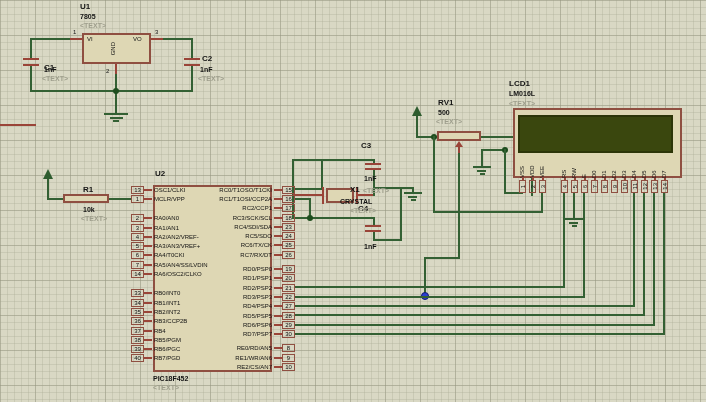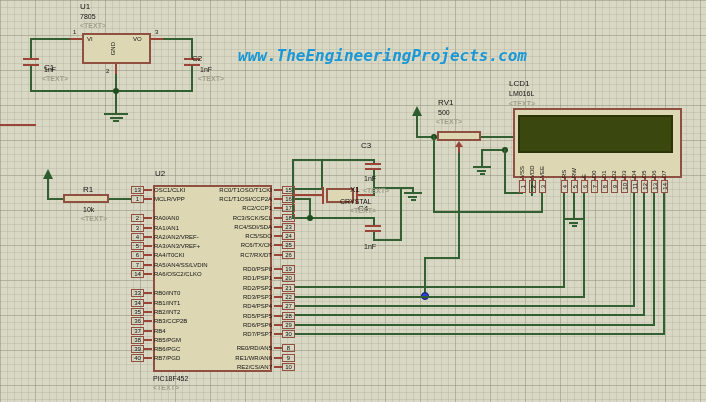--- a/index.html
+++ b/index.html
@@ -10,21 +10,21 @@
     background-image:
       linear-gradient(rgba(150,150,128,.45) 1px,transparent 1px),
       linear-gradient(90deg,rgba(150,150,128,.45) 1px,transparent 1px),
       linear-gradient(rgba(172,172,150,.35) 1px,transparent 1px),
       linear-gradient(90deg,rgba(172,172,150,.35) 1px,transparent 1px);
     background-size:35px 35px,35px 35px,7px 7px,7px 7px;
   }
   .w{position:absolute;background:#336033;}
   .wr{position:absolute;background:#9a4438;}
   .comp{position:absolute;background:#ded7b4;border:2px solid #8f4f41;box-sizing:border-box;}
-  .lbl{position:absolute;font-size:7px;font-weight:normal;color:#141414;white-space:nowrap;line-height:8px;}
+  .lbl{position:absolute;font-size:7px;font-weight:bold;color:#141414;white-space:nowrap;line-height:8px;}
   .ref{font-size:8px;}
   .txt{position:absolute;font-size:7px;color:#9e9e8c;font-weight:bold;white-space:nowrap;line-height:8px;}
   .tiny{position:absolute;font-size:6px;color:#141414;white-space:nowrap;line-height:7px;}
   .vtext{writing-mode:vertical-rl;transform:rotate(180deg);}
   .dot{position:absolute;width:6px;height:6px;border-radius:50%;background:#1e4d1e;}
   .bluedot{position:absolute;width:8px;height:8px;border-radius:50%;background:#2b3fd0;border:1px solid #131a6e;box-sizing:border-box;}
   .gndbar{position:absolute;background:#336033;}
   .arrow{position:absolute;width:0;height:0;border-left:5px solid transparent;border-right:5px solid transparent;border-bottom:10px solid #2e5c2e;}
   .wiperhead{position:absolute;width:0;height:0;border-left:4px solid transparent;border-right:4px solid transparent;border-bottom:6px solid #9a4438;}
   
@@ -81,27 +81,26 @@
   <span class="tiny" style="left:87px;top:36px">VI</span>
   <span class="tiny" style="left:133px;top:36px">VO</span>
   <span class="tiny vtext" style="left:110px;top:42px">GND</span>
   <span class="tiny" style="left:73px;top:29px">1</span>
   <span class="tiny" style="left:155px;top:29px">3</span>
   <span class="tiny" style="left:106px;top:68px">2</span>
 
   <span class="lbl ref" style="left:44px;top:64px">C1</span>
   <span class="lbl" style="left:44px;top:66px">1nF</span>
   <span class="txt" style="left:42px;top:75px">&lt;TEXT&gt;</span>
-  <span class="lbl ref" style="left:192px;top:55px">C2</span>
+  <span class="lbl ref" style="left:202px;top:55px">C2</span>
   <span class="lbl" style="left:200px;top:66px">1nF</span>
   <span class="txt" style="left:198px;top:75px">&lt;TEXT&gt;</span>
 
   <div class="wr" style="left:0px;top:124px;width:36px;height:2px"></div>
 
-  <div id="watermark">www.TheEngineeringProjects.com</div>
 
   <div class="arrow" style="left:43px;top:169px"></div>
   <div class="w" style="left:47px;top:179px;width:2px;height:20px"></div>
   <div class="w" style="left:47px;top:198px;width:17px;height:2px"></div>
   <div class="comp" style="left:63px;top:194px;width:46px;height:9px"></div>
   <div class="w" style="left:109px;top:198px;width:22px;height:2px"></div>
   <span class="lbl ref" style="left:83px;top:186px">R1</span>
   <span class="lbl" style="left:83px;top:206px">10k</span>
   <span class="txt" style="left:81px;top:215px">&lt;TEXT&gt;</span>
 

